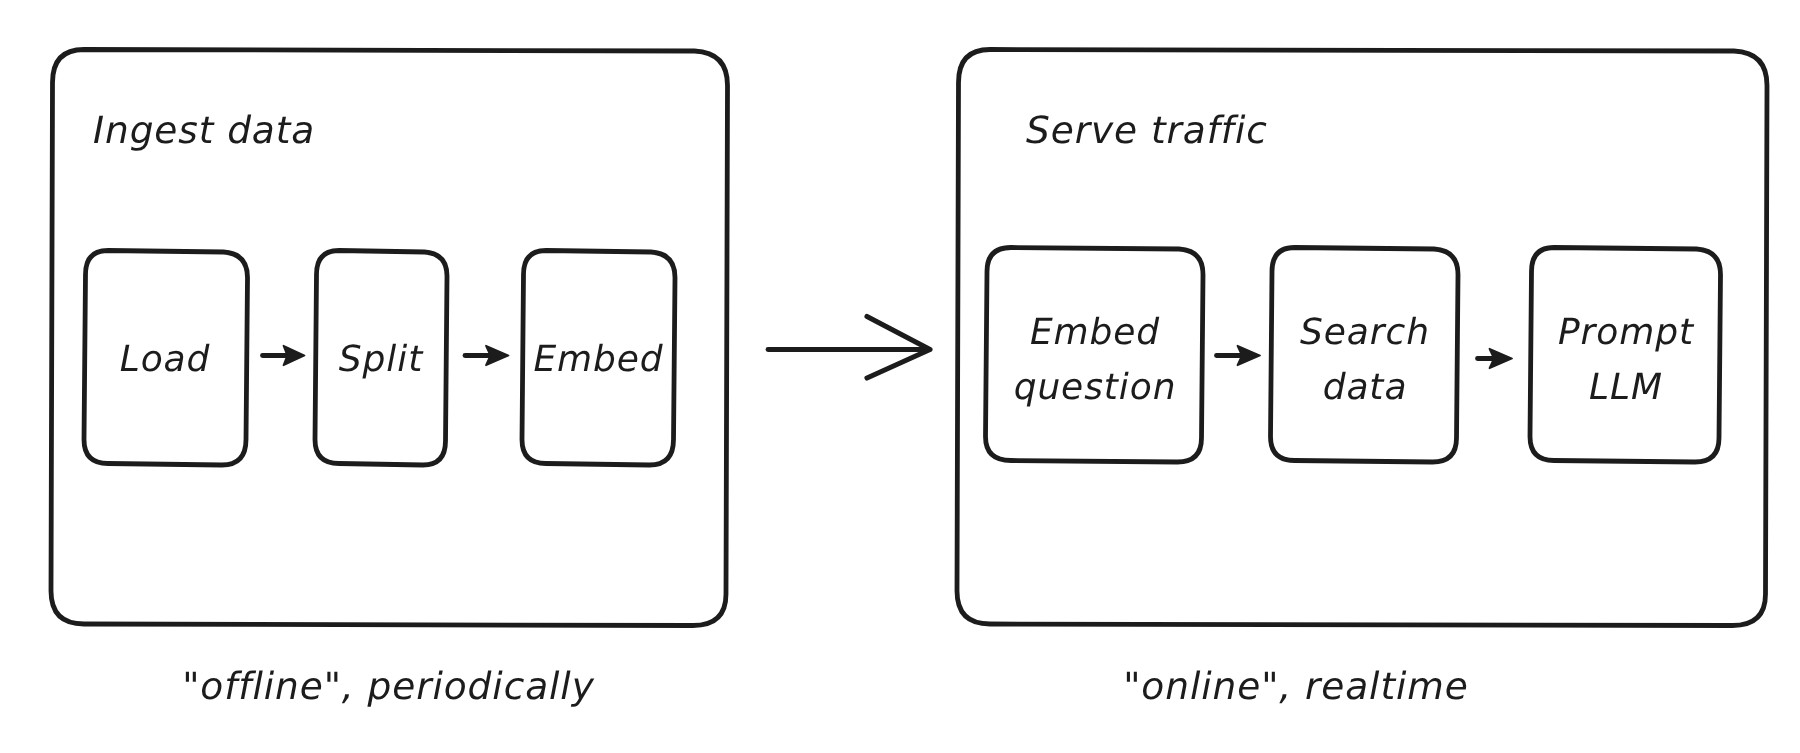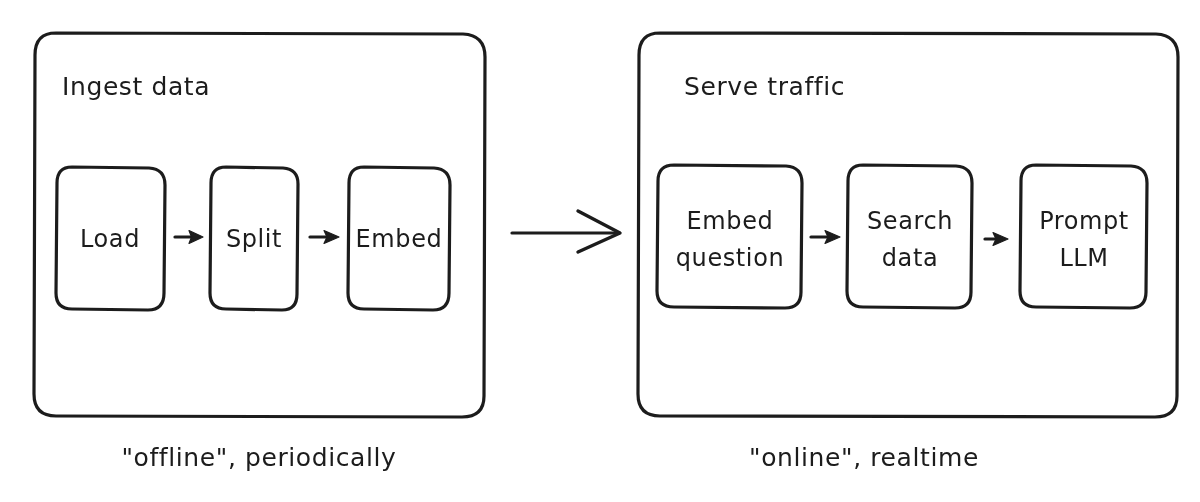--- a/index.html
+++ b/index.html
@@ -10,20 +10,21 @@
   }
   body {
     font-family: "DejaVu Sans", sans-serif;
   }
   #canvas {
     position: relative;
     width: 1200px;
     height: 502px;
     background: #ffffff;
     overflow: hidden;
+    font-style: italic;
   }
   #diagram-svg {
     position: absolute;
     left: 0;
     top: 0;
     width: 1200px;
     height: 502px;
     display: block;
   }
   .panel-outline {

